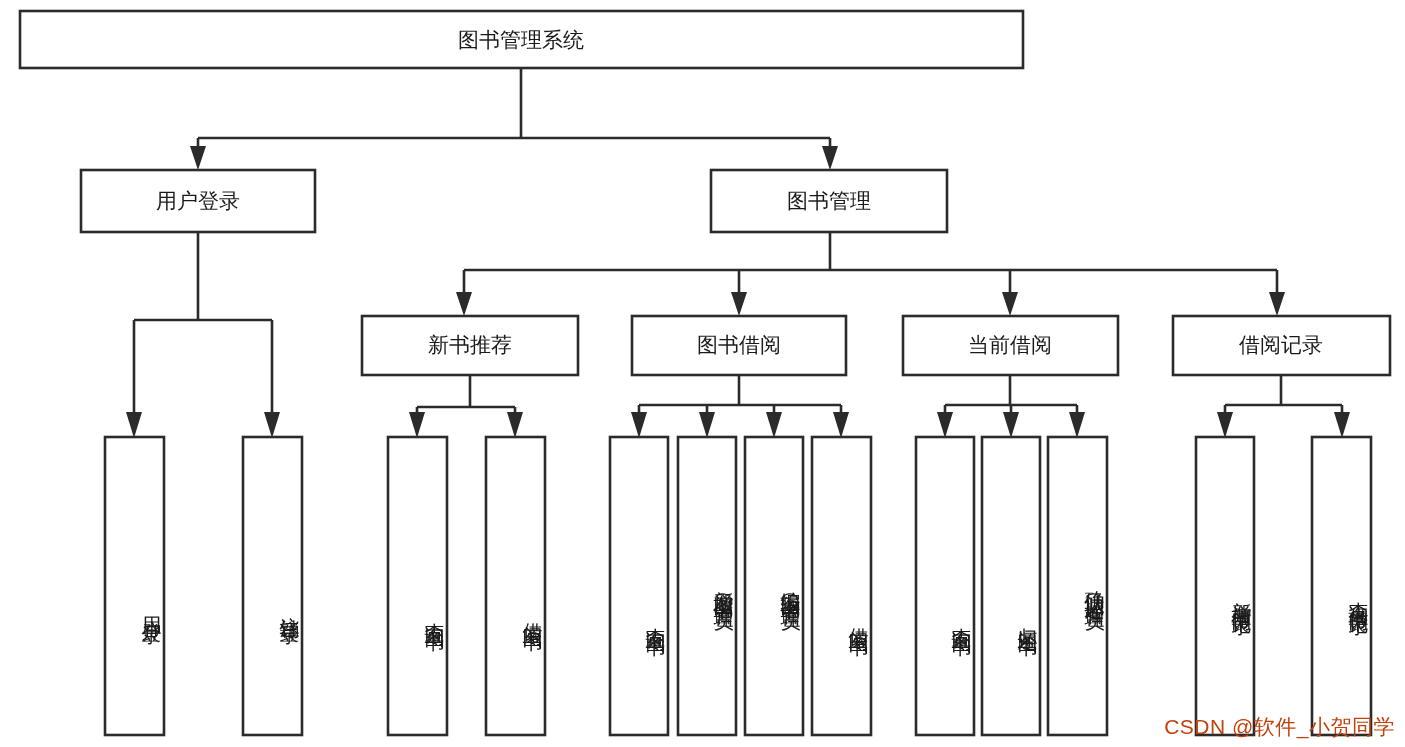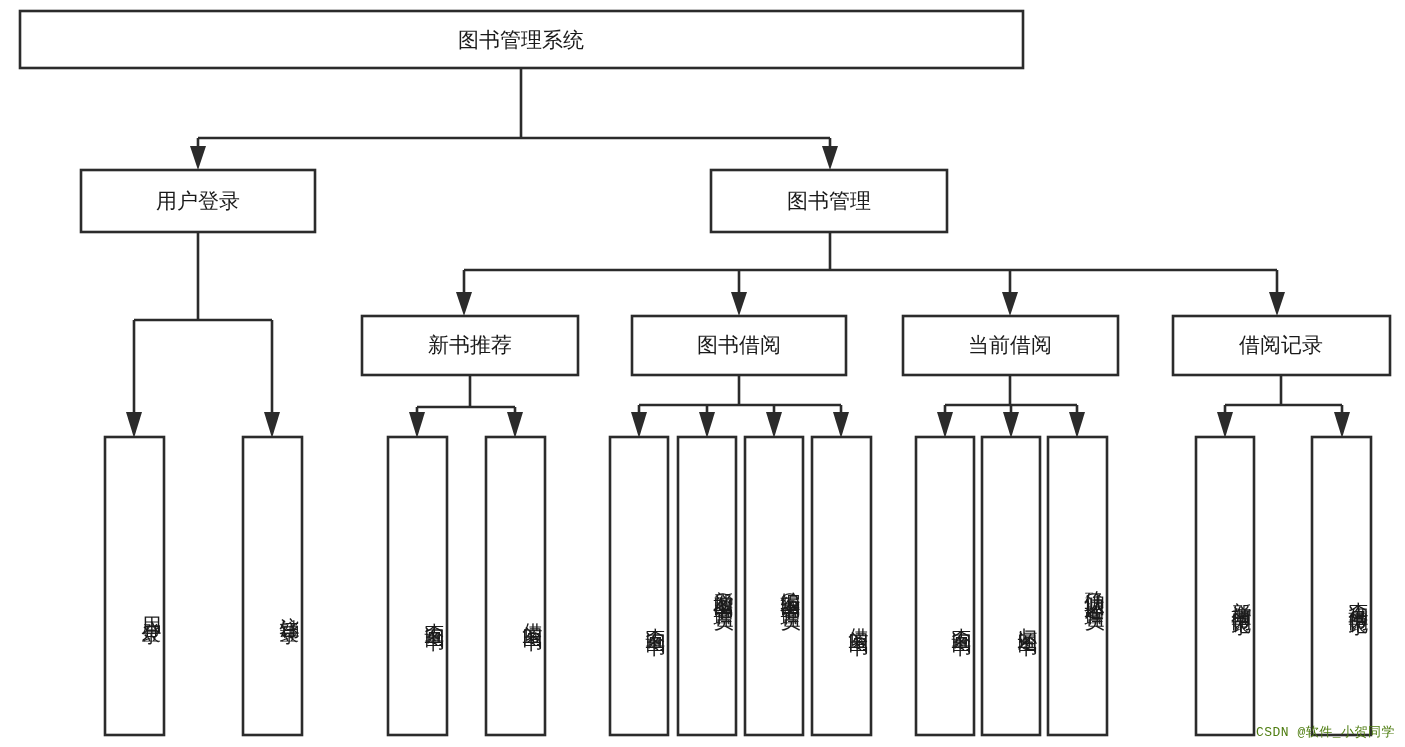--- a/index.html
+++ b/index.html
@@ -61,23 +61,23 @@
     display: flex;
     align-items: flex-start;
     justify-content: center;
     white-space: nowrap;
     pointer-events: none;
   }
   .watermark {
     position: absolute;
     right: 10px;
     bottom: 6px;
-    font-family: Liberation Mono, monospace;
-    font-size: 13px;
-    color: #4d7c0f;
+    font-family: Liberation Sans, sans-serif;
+    font-size: 21px;
+    color: #c2410c;
     letter-spacing: 0.5px;
     white-space: nowrap;
   }
 </style>
 </head>
 <body>
 
 <div id="diagram-root">
 
   <svg id="flow" viewBox="0 0 1405 747">

